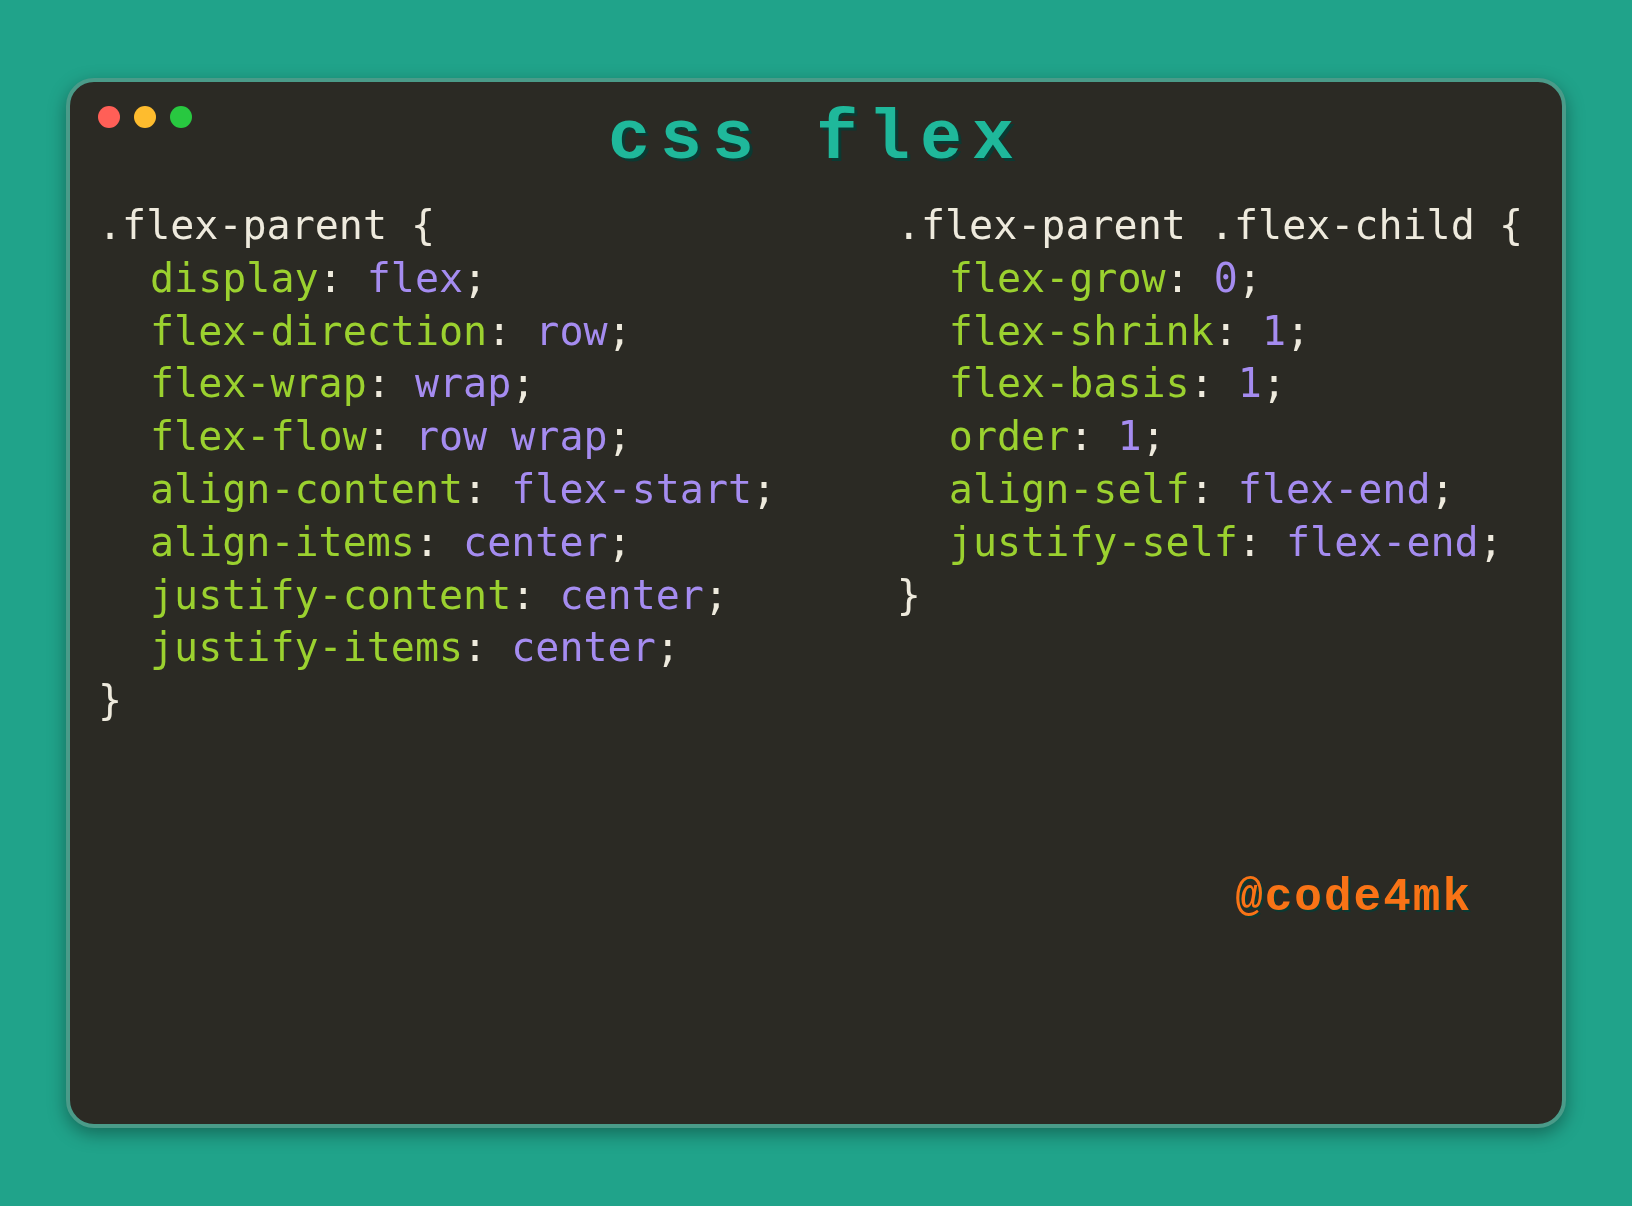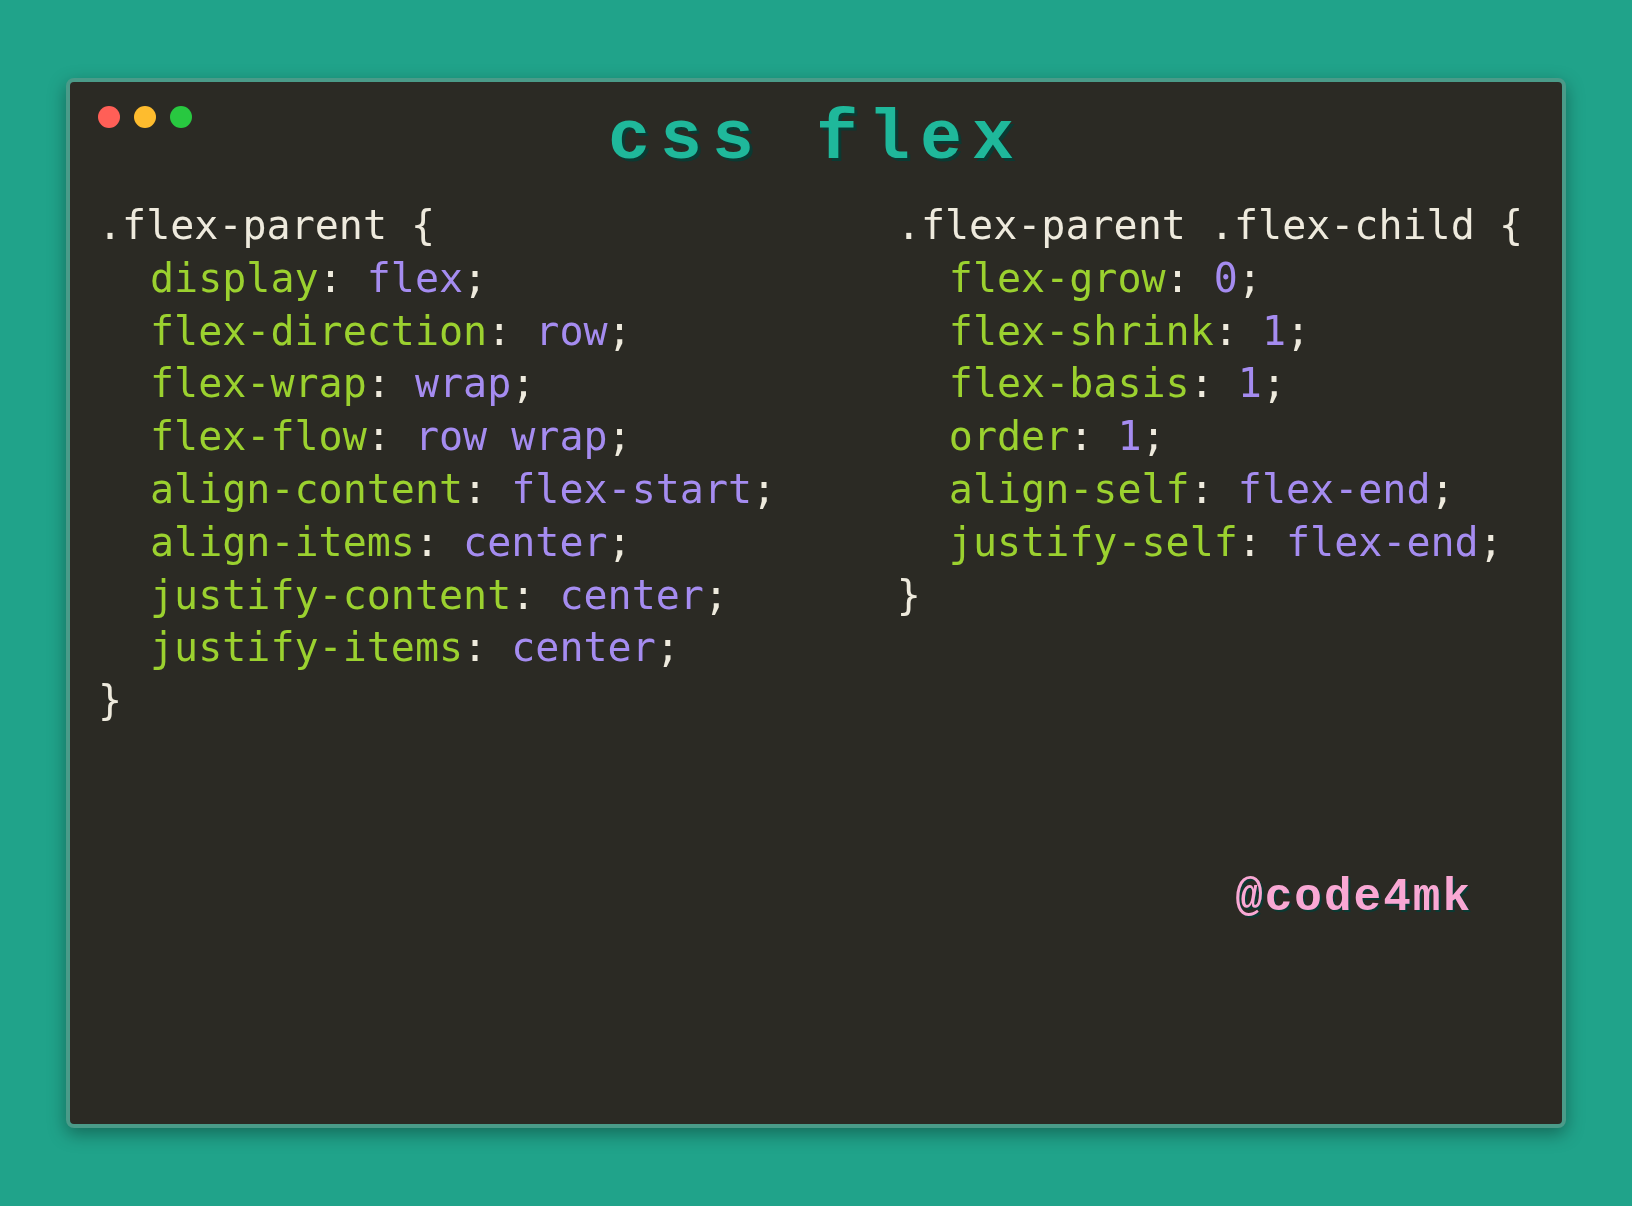--- a/index.html
+++ b/index.html
@@ -10,21 +10,21 @@
     display: flex;
     align-items: center;
     justify-content: center;
     font-family: ui-monospace, "SF Mono", Menlo, Consolas, monospace;
   }
   .window {
     width: 1500px;
     height: 1050px;
     background: #2b2a24;
     border: 4px solid #4a9b89;
-    border-radius: 8px;
+    border-radius: 28px;
     box-shadow: 0 6px 18px rgba(0,0,0,.35);
     position: relative;
     overflow: hidden;
   }
   .traffic {
     position: absolute;
     top: 24px;
     left: 28px;
     display: flex;
     gap: 14px;
@@ -60,21 +60,21 @@
   .prop { color: #9bd12f; }
   .val  { color: #a58cf0; }
   .pun  { color: #eeeadd; }
   .indent { display: inline-block; width: 1.3em; }
   .handle {
     position: absolute;
     right: 90px;
     bottom: 200px;
     font-size: 46px;
     font-family: ui-monospace, "Courier New", monospace;
-    color: #f9a8d4;
+    color: #f97316;
     text-shadow: 2px 2px 0 #0a3a33;
     letter-spacing: 2px;
     font-weight: 700;
   }
 </style>
 </head>
 <body>
 
 <div class="window">
   <div class="traffic">

